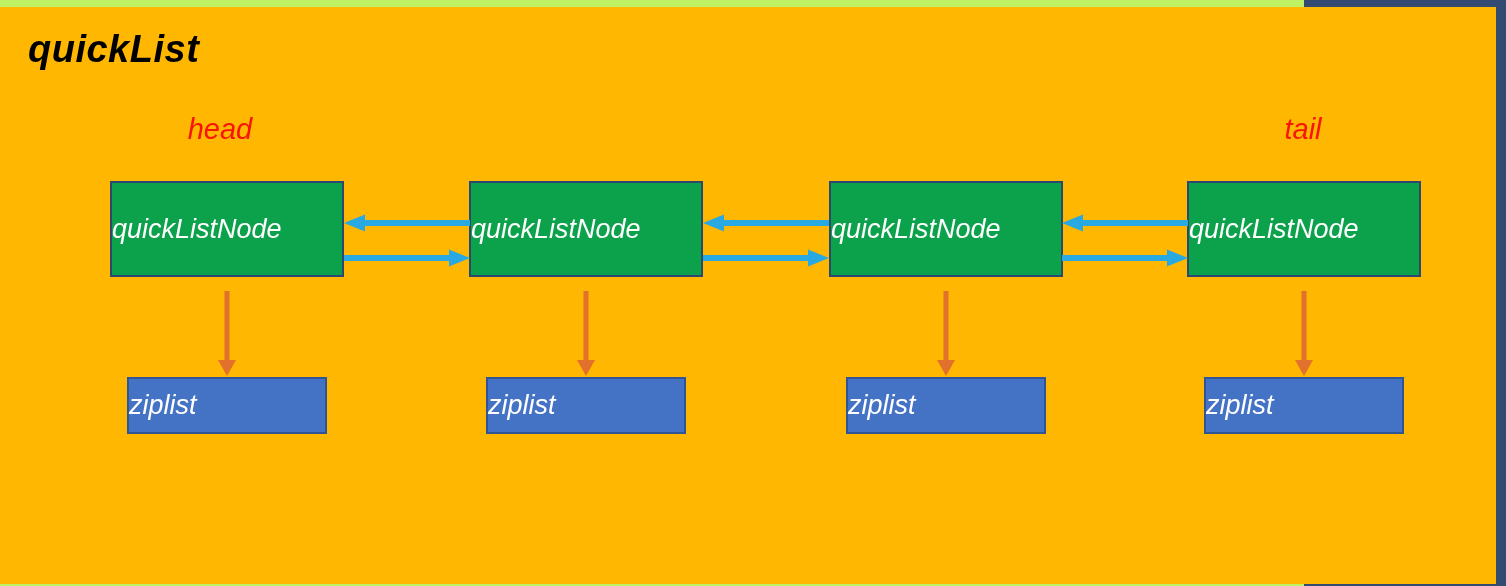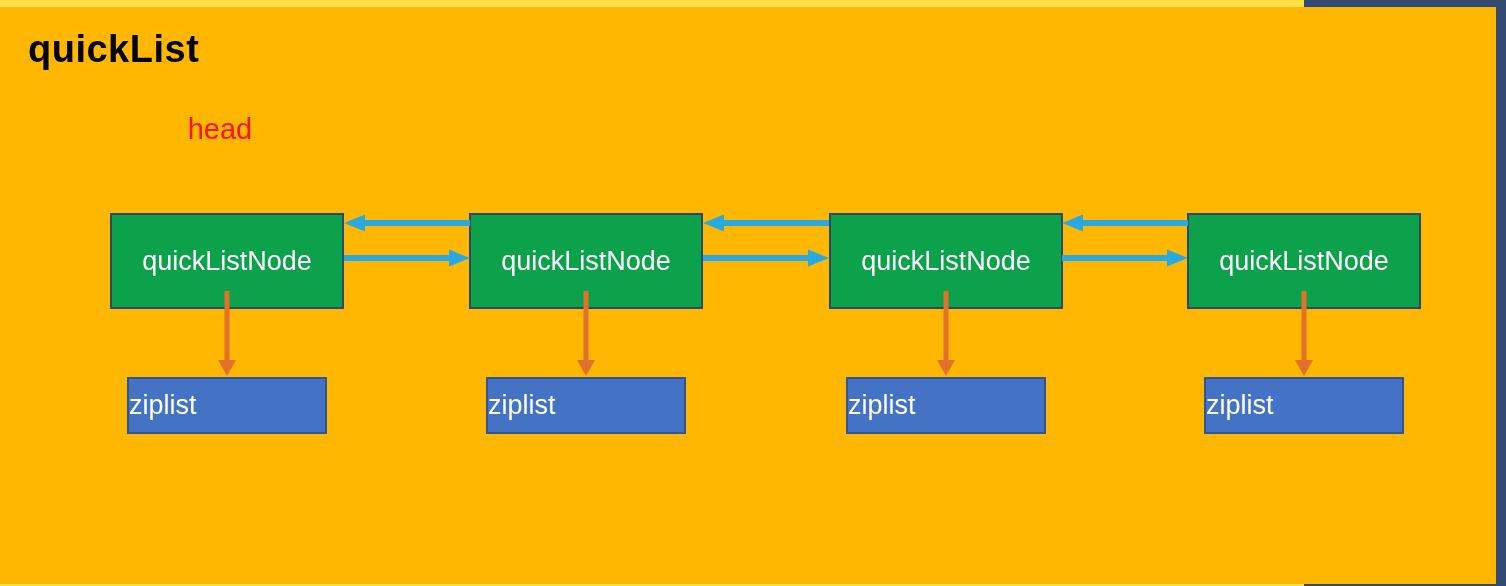--- a/index.html
+++ b/index.html
@@ -1,39 +1,39 @@
 <!DOCTYPE html>
 <html><head>
 <meta charset="utf-8">
 <style>
   html,body{margin:0;padding:0;}
   body{
     width:1506px;height:586px;overflow:hidden;
     font-family:"Liberation Sans","DejaVu Sans",sans-serif;
     background:#334A72;
   }
-  .stage{position:relative;width:1304px;height:586px;background:#fde047;}
+  .stage{position:relative;width:1304px;height:586px;background:#bef264;font-style:italic;}
   .slide{
     position:absolute;left:0;top:7px;width:1496px;height:577px;
     background:#FFB701;
   }
   .title{
     position:absolute;left:28px;top:28px;margin:0;
     font-size:38px;font-weight:bold;color:#000000;letter-spacing:0.5px;
   }
   .pointer-label{
     position:absolute;top:113px;width:160px;text-align:center;
     font-size:29px;color:#F81505;
   }
   .pointer-label.head{left:140px;}
   .pointer-label.tail{left:1223px;}
   .node{
-    position:absolute;top:213px;width:234px;height:96px;
+    position:absolute;top:181px;width:234px;height:96px;
     background:#0CA24B;border:2px solid #2D486E;box-sizing:border-box;
-    display:flex;align-items:center;justify-content:center;
+    display:flex;align-items:center;justify-content:flex-start;
     color:#FFFFFF;font-size:27px;
   }
   .node.n1{left:110px;}
   .node.n2{left:469px;}
   .node.n3{left:829px;}
   .node.n4{left:1187px;}
   .ziplist{
     position:absolute;top:377px;width:200px;height:57px;
     background:#4472C4;border:2px solid #2F5597;box-sizing:border-box;
     display:flex;align-items:center;justify-content:flex-start;
@@ -59,20 +59,21 @@
 </style>
 </head>
 <body>
 
 <div class="stage">
   <div class="slide"></div>
 
   <h1 class="title">quickList</h1>
 
   <div class="pointer-label head">head</div>
+  <div class="pointer-label tail">tail</div>
 
   <div class="node n1">
     <span>quickListNode</span>
   </div>
   <div class="node n2">
     <span>quickListNode</span>
   </div>
   <div class="node n3">
     <span>quickListNode</span>
   </div>

